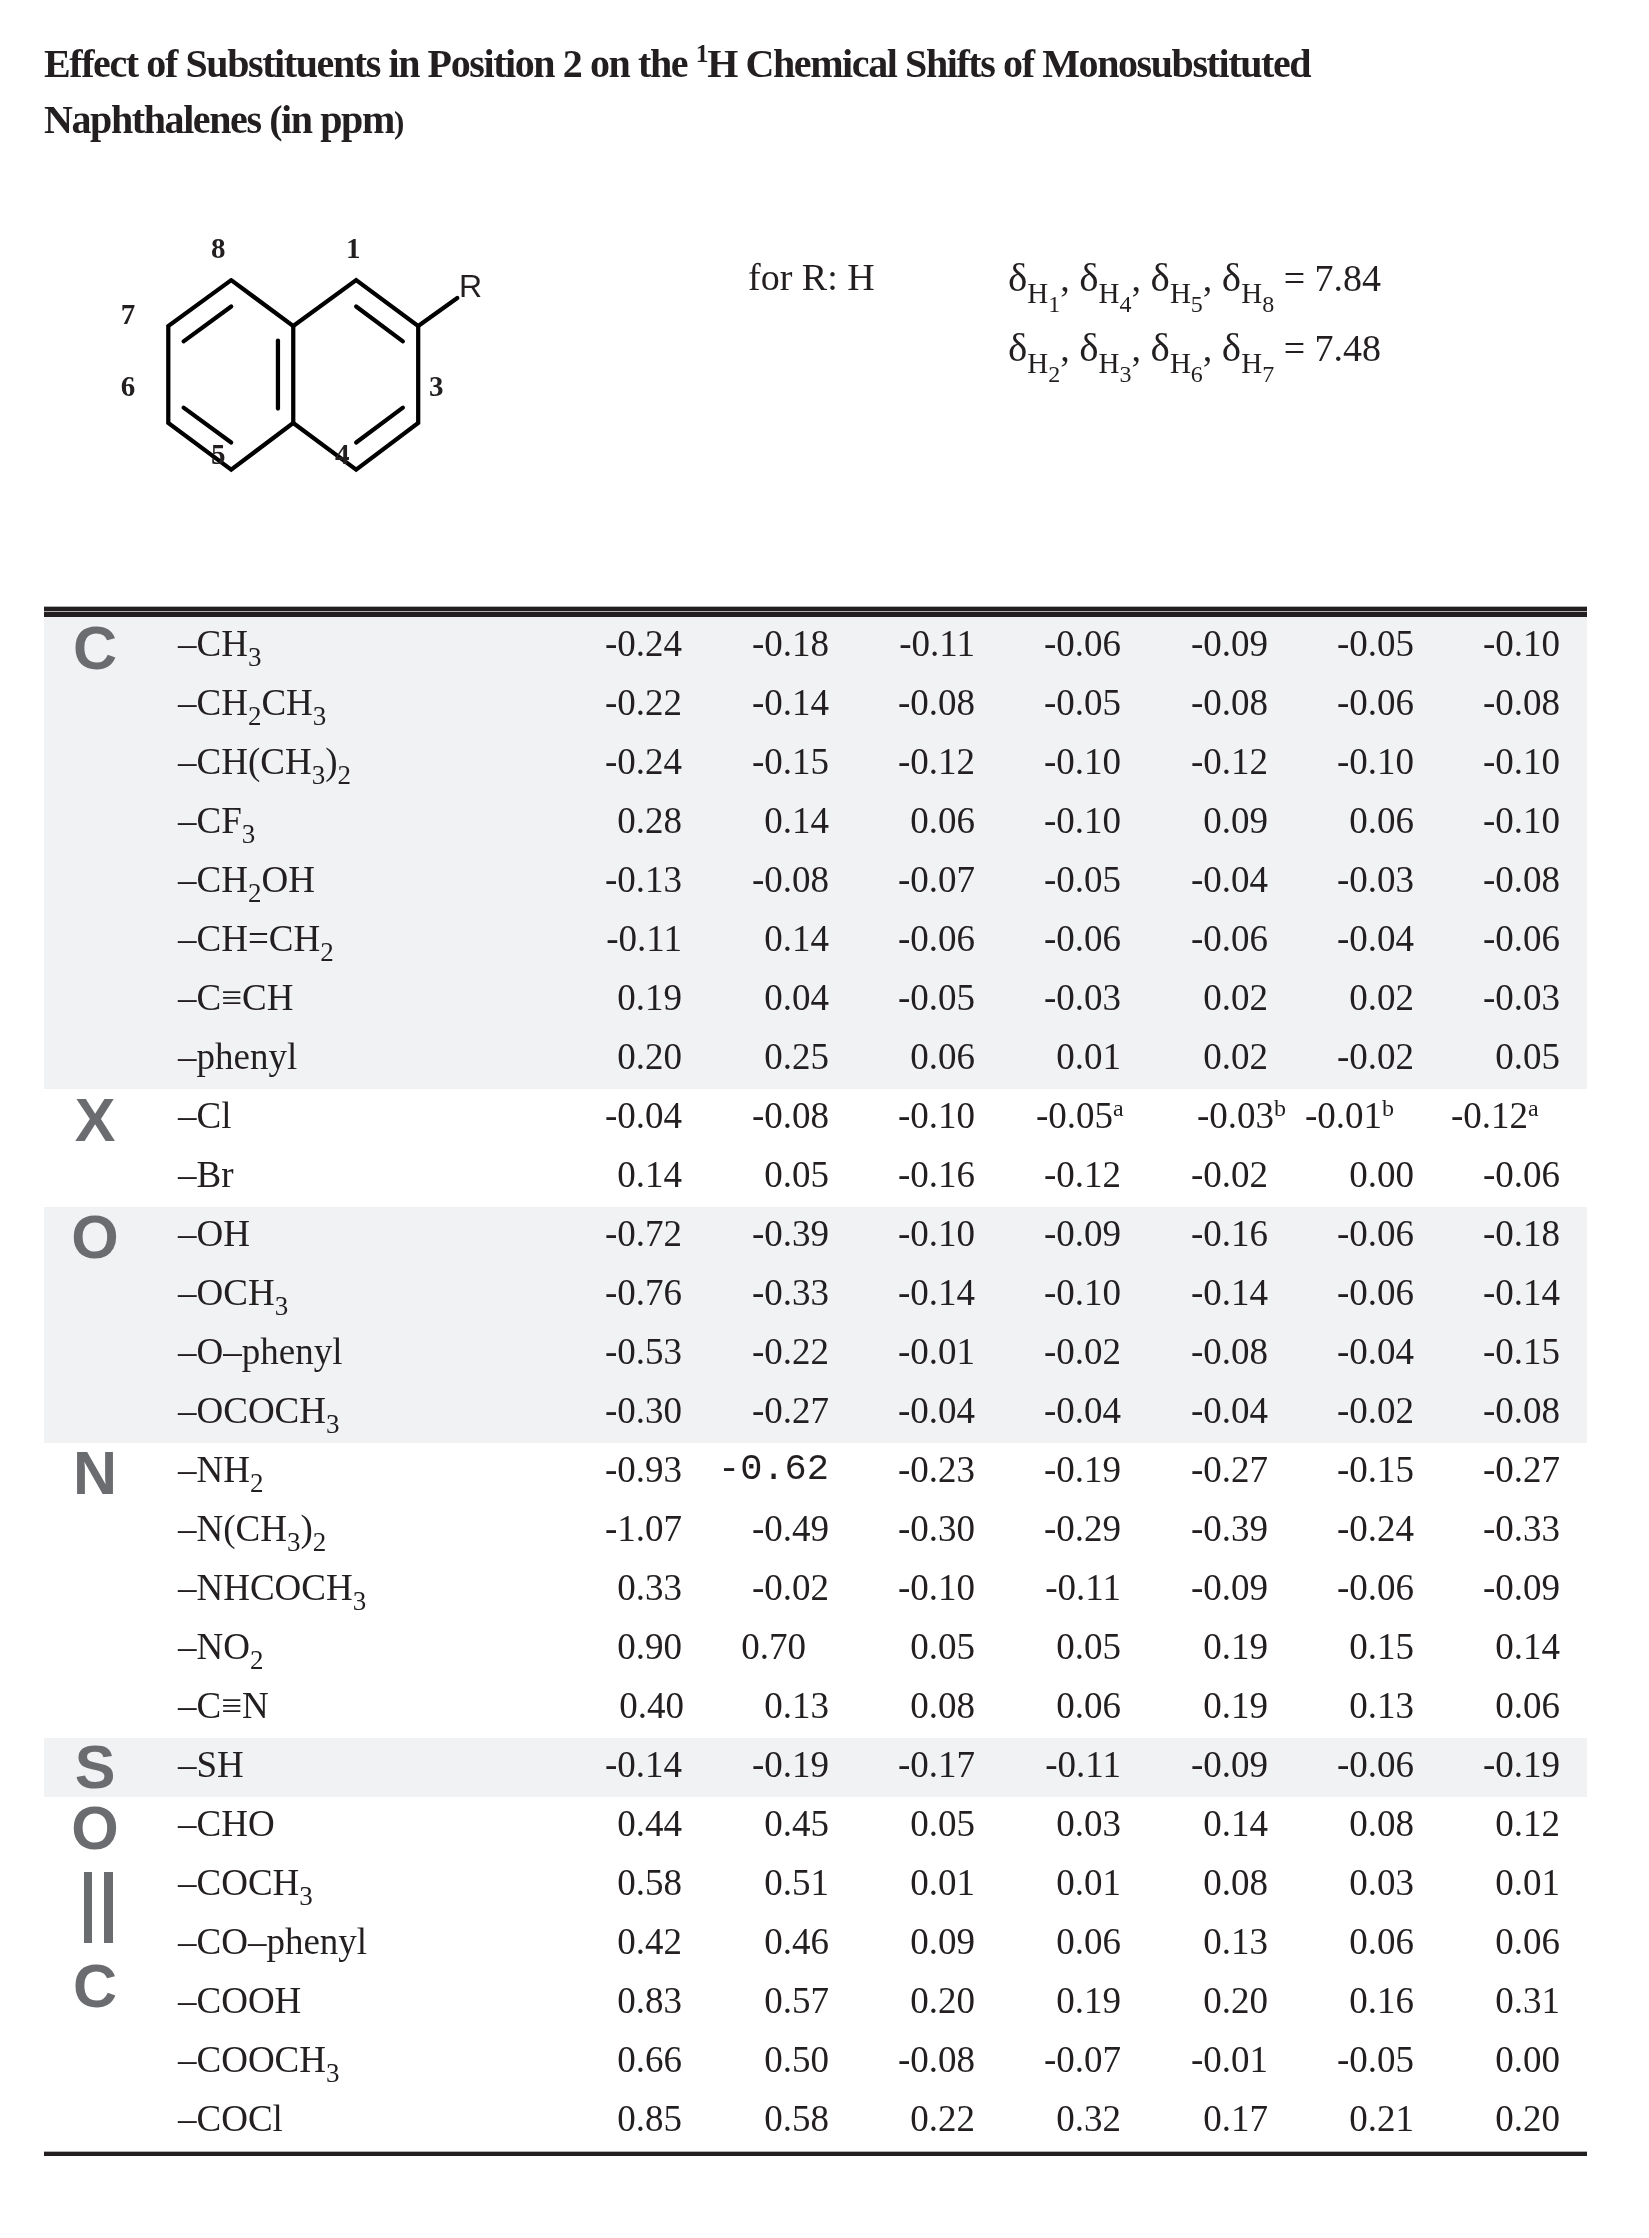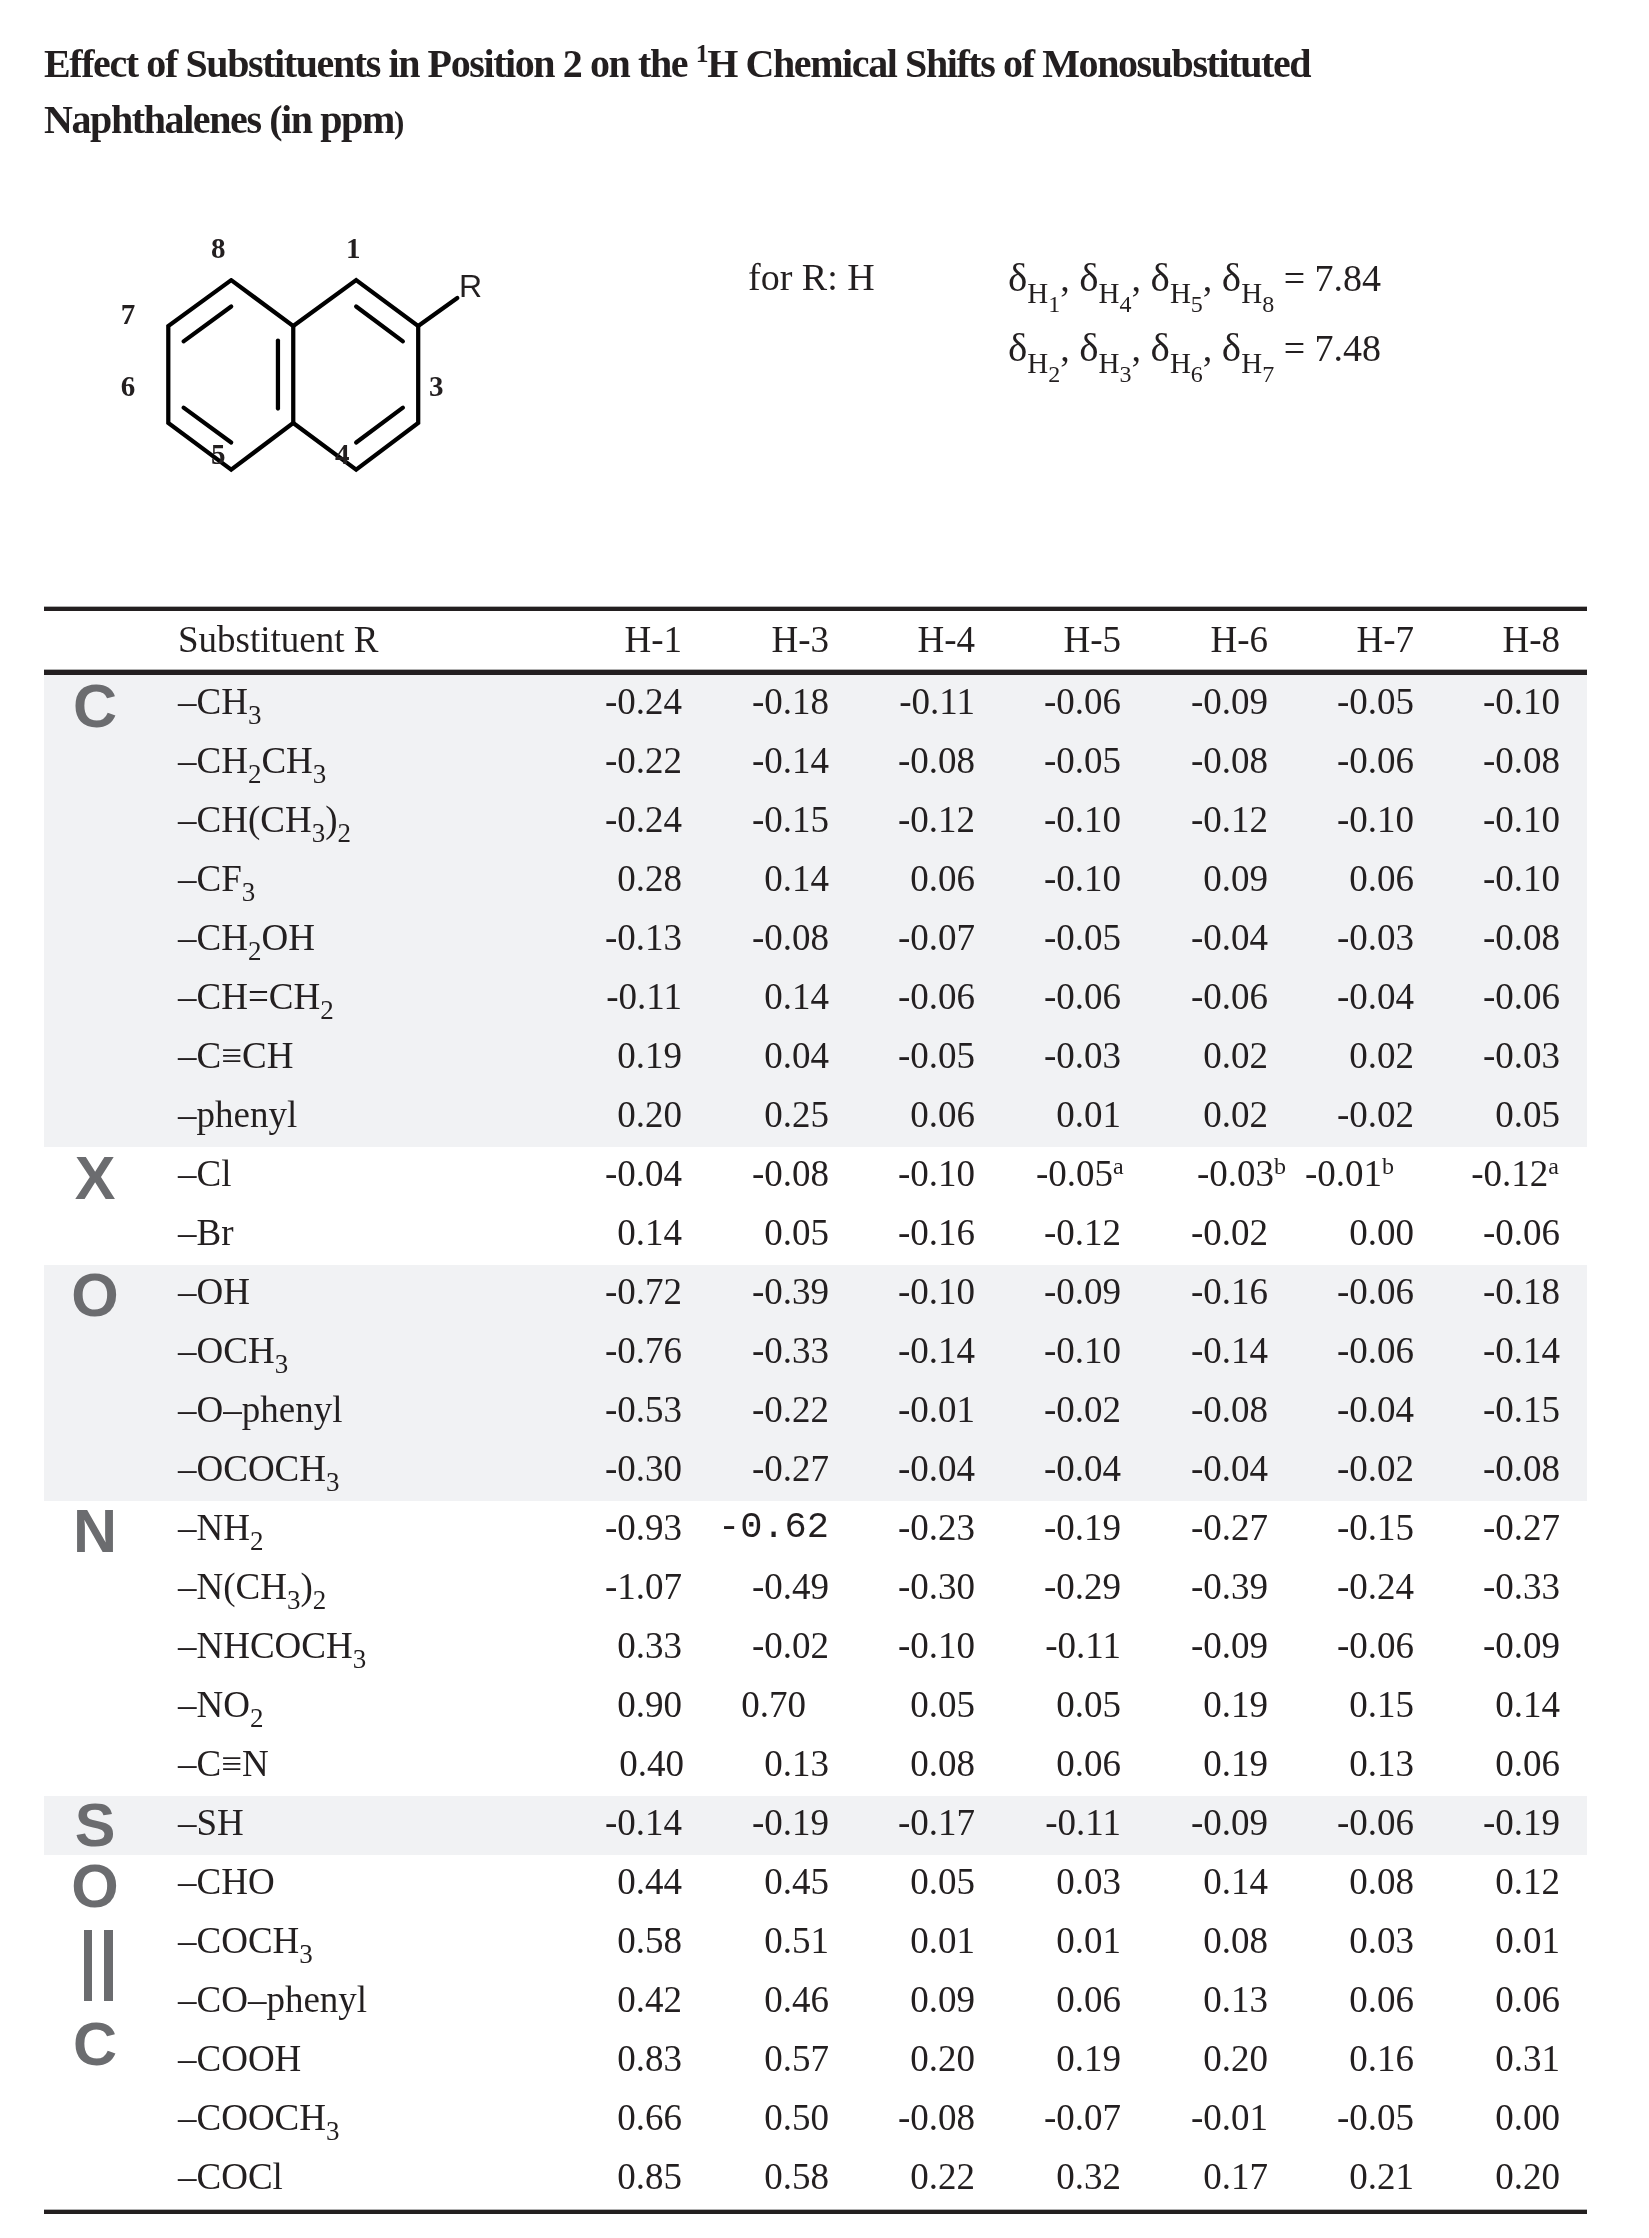--- a/index.html
+++ b/index.html
@@ -92,30 +92,20 @@
 <div class="ref-eq" style="top:323px;">
   <span class="d">δ</span><sub><span>H</span><sub>2</sub></sub>,
   <span class="d">δ</span><sub><span>H</span><sub>3</sub></sub>,
   <span class="d">δ</span><sub><span>H</span><sub>6</sub></sub>,
   <span class="d">δ</span><sub><span>H</span><sub>7</sub></sub>
   <span>= 7.48</span>
 </div>
 
 <div class="table">
   <div class="rule-thick"></div>
-  <div class="hdr">
-    <span class="cell sub-h">Substituent R</span>
-    <span class="cell num" style="left:527px;top:6.8px;">H-1</span>
-    <span class="cell num" style="left:674px;top:6.8px;">H-3</span>
-    <span class="cell num" style="left:820px;top:6.8px;">H-4</span>
-    <span class="cell num" style="left:966px;top:6.8px;">H-5</span>
-    <span class="cell num" style="left:1113px;top:6.8px;">H-6</span>
-    <span class="cell num" style="left:1259px;top:6.8px;">H-7</span>
-    <span class="cell num" style="left:1405px;top:6.8px;">H-8</span>
-  </div>
   <div class="rule-thick"></div>
   <div class="body-wrap" id="tbody">
       <div class="row gray">
         <span class="cell name"><span>–CH</span><sub>3</sub></span>
         <span class="cell num" style="left: 527px;"><span>-0.24</span></span>
         <span class="cell num" style="left: 674px;"><span>-0.18</span></span>
         <span class="cell num" style="left: 820px;"><span>-0.11</span></span>
         <span class="cell num" style="left: 966px;"><span>-0.06</span></span>
         <span class="cell num" style="left: 1113px;"><span>-0.09</span></span>
         <span class="cell num" style="left: 1259px;"><span>-0.05</span></span>
@@ -192,21 +182,21 @@
         <span class="cell num" style="left: 1405px;"><span>0.05</span></span>
       </div>
       <div class="row">
         <span class="cell name"><span>–Cl</span></span>
         <span class="cell num" style="left: 527px;"><span>-0.04</span></span>
         <span class="cell num" style="left: 674px;"><span>-0.08</span></span>
         <span class="cell num" style="left: 820px;"><span>-0.10</span></span>
         <span class="cell num" style="left: 992px; width: 128px; text-align: left;"><span>-0.05</span><sup>a</sup></span>
         <span class="cell num" style="left: 1114px; width: 128px; text-align: right;"><span>-0.03</span><sup>b</sup></span>
         <span class="cell num" style="left: 1261px; width: 128px; text-align: left;"><span>-0.01</span><sup>b</sup></span>
-        <span class="cell num" style="left: 1407px; width: 128px; text-align: center;"><span>-0.12</span><sup>a</sup></span>
+        <span class="cell num" style="left: 1407px; width: 128px; text-align: left;"><span>-0.12</span><sup>a</sup></span>
       </div>
       <div class="row">
         <span class="cell name"><span>–Br</span></span>
         <span class="cell num" style="left: 527px;"><span>0.14</span></span>
         <span class="cell num" style="left: 674px;"><span>0.05</span></span>
         <span class="cell num" style="left: 820px;"><span>-0.16</span></span>
         <span class="cell num" style="left: 966px;"><span>-0.12</span></span>
         <span class="cell num" style="left: 1113px;"><span>-0.02</span></span>
         <span class="cell num" style="left: 1259px;"><span>0.00</span></span>
         <span class="cell num" style="left: 1405px;"><span>-0.06</span></span>

